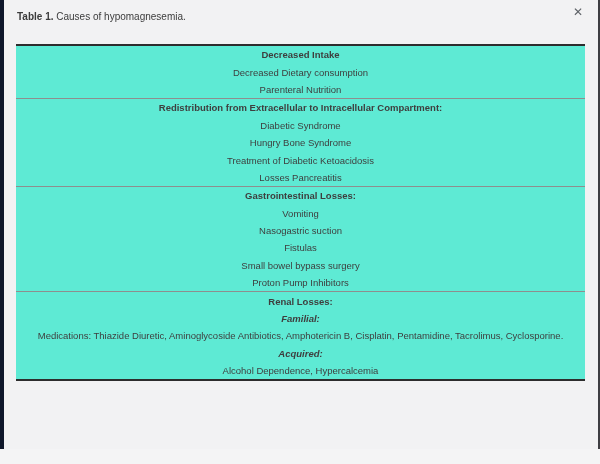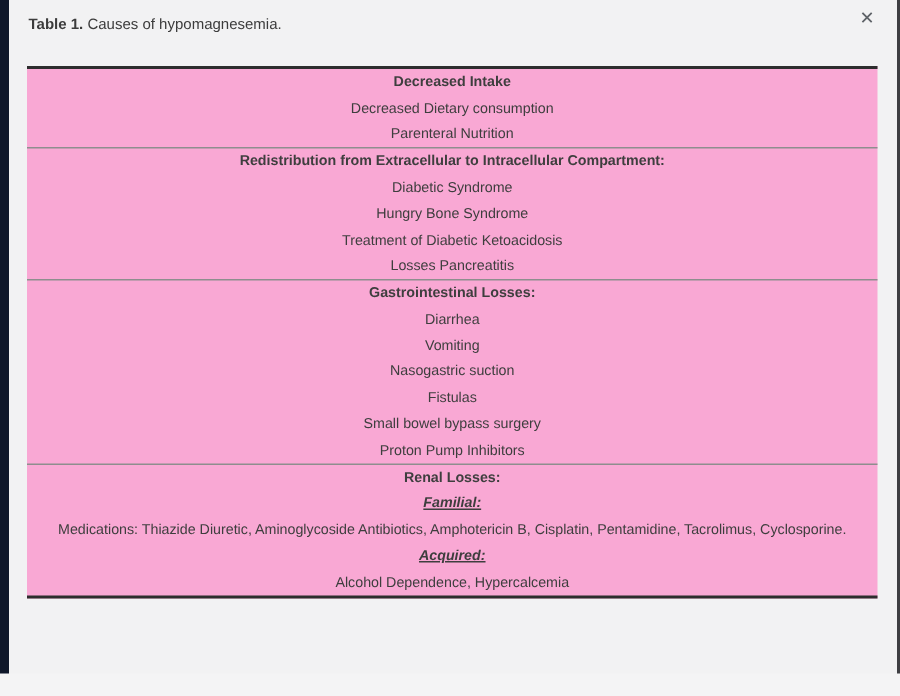--- a/index.html
+++ b/index.html
@@ -7,48 +7,48 @@
     width: 600px; height: 464px;
     background: #f4f4f5;
     font-family: "Liberation Sans", sans-serif;
     overflow: hidden;
   }
   .panel {
     box-sizing: border-box;
     position: relative;
     width: 600px; height: 449px;
     background: #f2f2f3;
-    border-left: 6px solid #0f172a;
+    border-left: 4px solid #0f172a;
     border-right: 2px solid #3e3e42;
   }
   .caption {
     position: absolute; left: 13px; top: 11px;
     font-size: 10px; color: #3c3c3c; white-space: nowrap;
   }
   .caption .cap-bold { font-weight: bold; }
   .close {
     position: absolute; top: 6px; right: 15px;
     font-size: 12px; line-height: 12px; color: #5f6368;
     cursor: pointer; user-select: none;
   }
   .causes-table {
     position: absolute; left: 12px; right: 13px; top: 44px;
-    background: #f9a8d4;
+    background: #5eead4;
     border-top: 2px solid #2d2d2d;
     border-bottom: 2px solid #2d2d2d;
   }
   .section + .section { border-top: 1px solid #8e8e8e; }
   .row {
     height: 17.4px;
     display: flex; align-items: center; justify-content: center;
     font-size: 9.5px; color: #3e3e3e;
     text-align: center; white-space: nowrap; overflow: hidden;
   }
   .row.header { font-weight: bold; }
-  .row.bi { font-weight: bold; font-style: italic; text-decoration: underline; }
+  .row.bi { font-weight: bold; font-style: italic; }
 </style>
 </head>
 <body>
 
 <div class="panel">
   <div class="caption">
     <span class="cap-bold">Table 1.</span><span> Causes of hypomagnesemia.</span>
   </div>
   <span class="close">✕</span>
   <div class="causes-table" id="causes-table">
@@ -59,21 +59,20 @@
       </div>
       <div class="section">
         <div class="row header">Redistribution from Extracellular to Intracellular Compartment:</div>
         <div class="row">Diabetic Syndrome</div>
         <div class="row">Hungry Bone Syndrome</div>
         <div class="row">Treatment of Diabetic Ketoacidosis</div>
         <div class="row">Losses Pancreatitis</div>
       </div>
       <div class="section">
         <div class="row header">Gastrointestinal Losses:</div>
-        <div class="row">Diarrhea</div>
         <div class="row">Vomiting</div>
         <div class="row">Nasogastric suction</div>
         <div class="row">Fistulas</div>
         <div class="row">Small bowel bypass surgery</div>
         <div class="row">Proton Pump Inhibitors</div>
       </div>
       <div class="section">
         <div class="row header">Renal Losses:</div>
         <div class="row bi">Familial:</div>
         <div class="row">Medications: Thiazide Diuretic, Aminoglycoside Antibiotics, Amphotericin B, Cisplatin, Pentamidine, Tacrolimus, Cyclosporine.</div>

